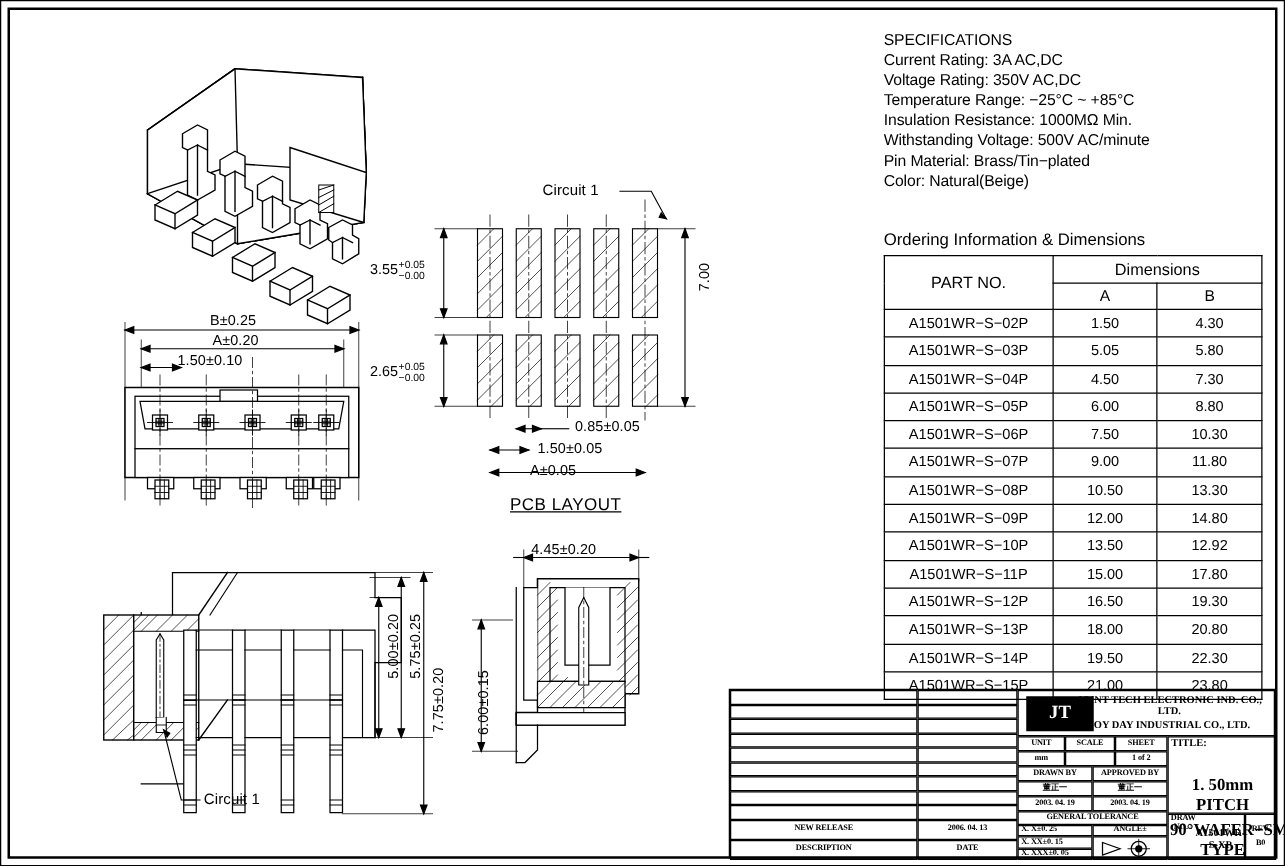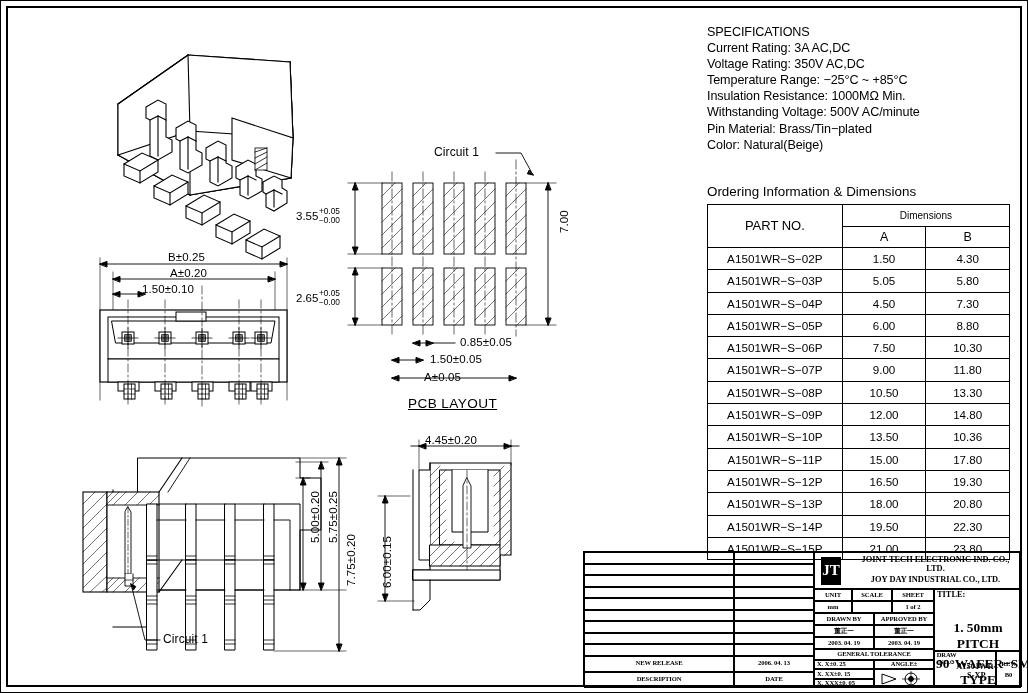--- a/index.html
+++ b/index.html
@@ -70,21 +70,21 @@
     border:1px solid #000;
     text-align:center;
     font-weight:normal;
     padding:0;
     height:21.3px;
     line-height:21.3px;
   }
   #dimtable .partcell { width:135px; font-size:11.7px; }
   #dimtable .acell, #dimtable .bcell { width:84px; }
   #dimtable th.hdr-part { font-size:13px; }
-  #dimtable th.hdr-dims { font-size:10px; height:21px; line-height:21px;}
+  #dimtable th.hdr-dims { font-size:13px; height:21px; line-height:21px;}
   #dimtable th.hdr-ab { font-size:12.5px; height:20px; line-height:20px;}
 
   
   #titleblock {
     position:absolute; left:583px; top:551px;
     width:437px; height:136px;
     border:1px solid #000;
     font-size:7px;
     font-family:"Liberation Serif", serif;
     font-weight:bold;
@@ -96,21 +96,21 @@
     text-align:center;
     line-height:1.05;
     overflow:hidden;
   }
   .tb-txt { font-size:6.6px; letter-spacing:-0.1px; }
   .tb-txt9 { font-size:8.4px; }
   .tb-title { font-size:13.4px; }
 
   #logo {
     position:absolute;
-    left:6px; top:4px; width:20px; height:28px;
+    left:6px; top:4px; width:54px; height:28px;
     background:#000;
     color:#fff;
     display:flex; align-items:center; justify-content:center;
     font-size:15px; font-weight:bold;
     font-family:"Liberation Serif", serif;
   }
 
   
   #pcblabel {
     position:absolute; left:408px; top:396px;
@@ -544,21 +544,21 @@
         <td class="bcell">13.30</td>
       </tr>
       <tr>
         <td class="partcell">A1501WR−S−09P</td>
         <td class="acell">12.00</td>
         <td class="bcell">14.80</td>
       </tr>
       <tr>
         <td class="partcell">A1501WR−S−10P</td>
         <td class="acell">13.50</td>
-        <td class="bcell">10.36</td>
+        <td class="bcell">12.92</td>
       </tr>
       <tr>
         <td class="partcell">A1501WR−S−11P</td>
         <td class="acell">15.00</td>
         <td class="bcell">17.80</td>
       </tr>
       <tr>
         <td class="partcell">A1501WR−S−12P</td>
         <td class="acell">16.50</td>
         <td class="bcell">19.30</td>

